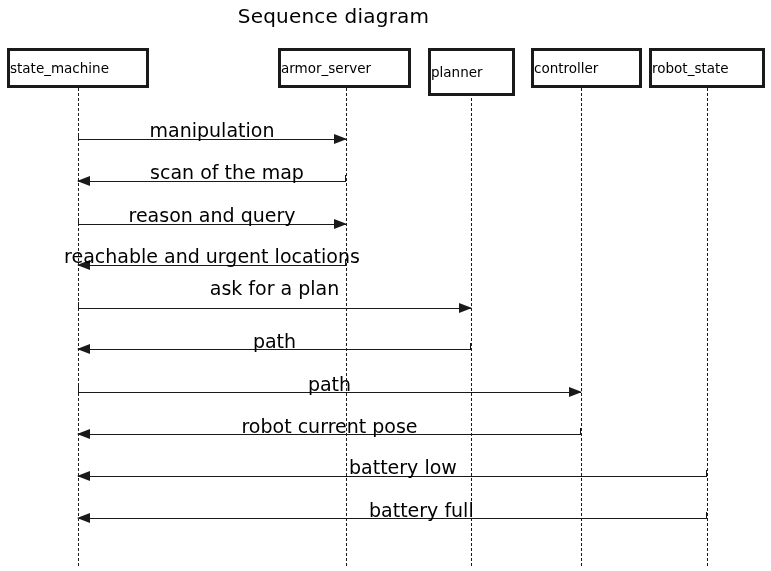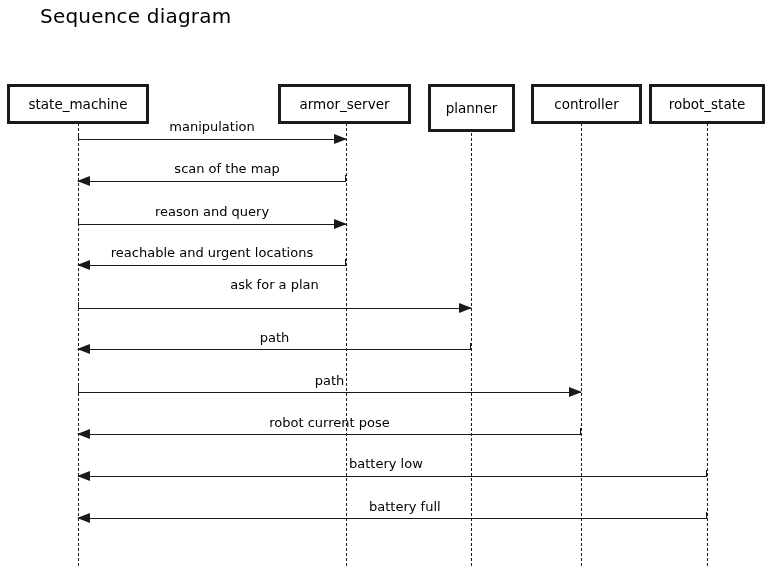--- a/index.html
+++ b/index.html
@@ -13,38 +13,36 @@
     height: 571px;
     background: #ffffff;
     font-family: "DejaVu Sans", sans-serif;
     overflow: hidden;
   }
   #diagram-title {
     position: absolute;
     left: 0;
     top: 4px;
     width: 667px;
-    text-align: left;
+    text-align: center;
     font-size: 20px;
     color: #000000;
     letter-spacing: 0.2px;
-    padding-left: 40px;
   }
   .participant-box {
     position: absolute;
     box-sizing: border-box;
     border: 3px solid #1a1a1a;
     background: #ffffff;
     display: flex;
     align-items: center;
-    justify-content: center;
+    justify-content: flex-start;
     font-size: 13.5px;
     color: #000000;
     z-index: 3;
-    margin-top: 36px;
   }
   .lifeline {
     position: absolute;
     width: 0;
     border-left: 1.6px dashed #1a1a1a;
     z-index: 1;
   }
   .message {
     position: absolute;
     height: 0;
@@ -81,21 +79,21 @@
     border-left: 13px solid #1a1a1a;
   }
   .arrowhead.to-left {
     left: -1px;
     border-top: 5.5px solid transparent;
     border-bottom: 5.5px solid transparent;
     border-right: 13px solid #1a1a1a;
   }
   .msg-label {
     position: absolute;
-    font-size: 13px;
+    font-size: 19px;
     color: #000000;
     white-space: nowrap;
     z-index: 4;
   }
   .msg-label.centered {
     transform: translateX(-50%);
   }
   .msg-label.anchored {
     transform: translateX(0);
   }

